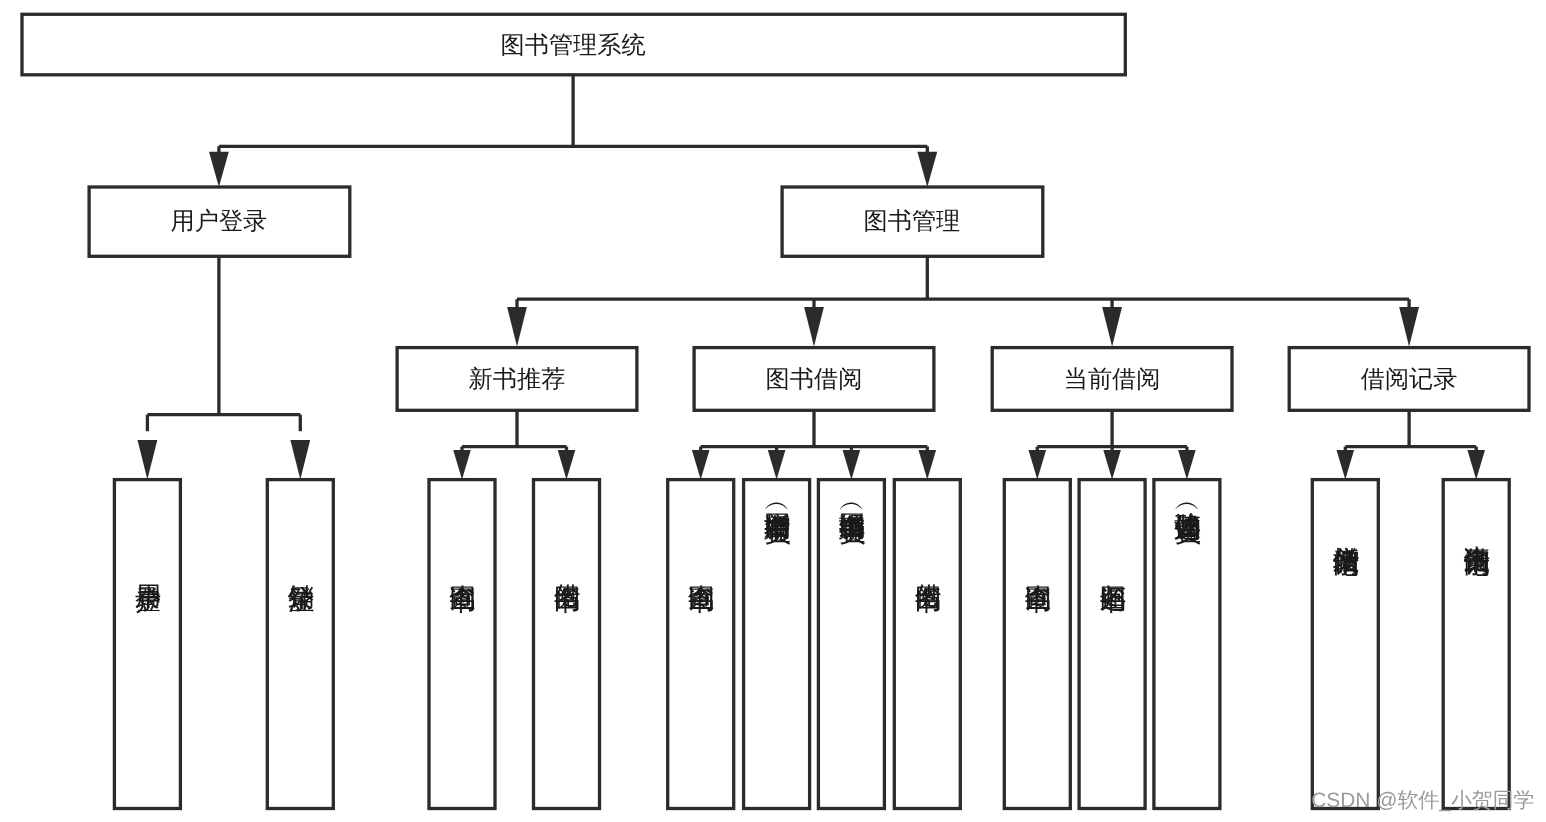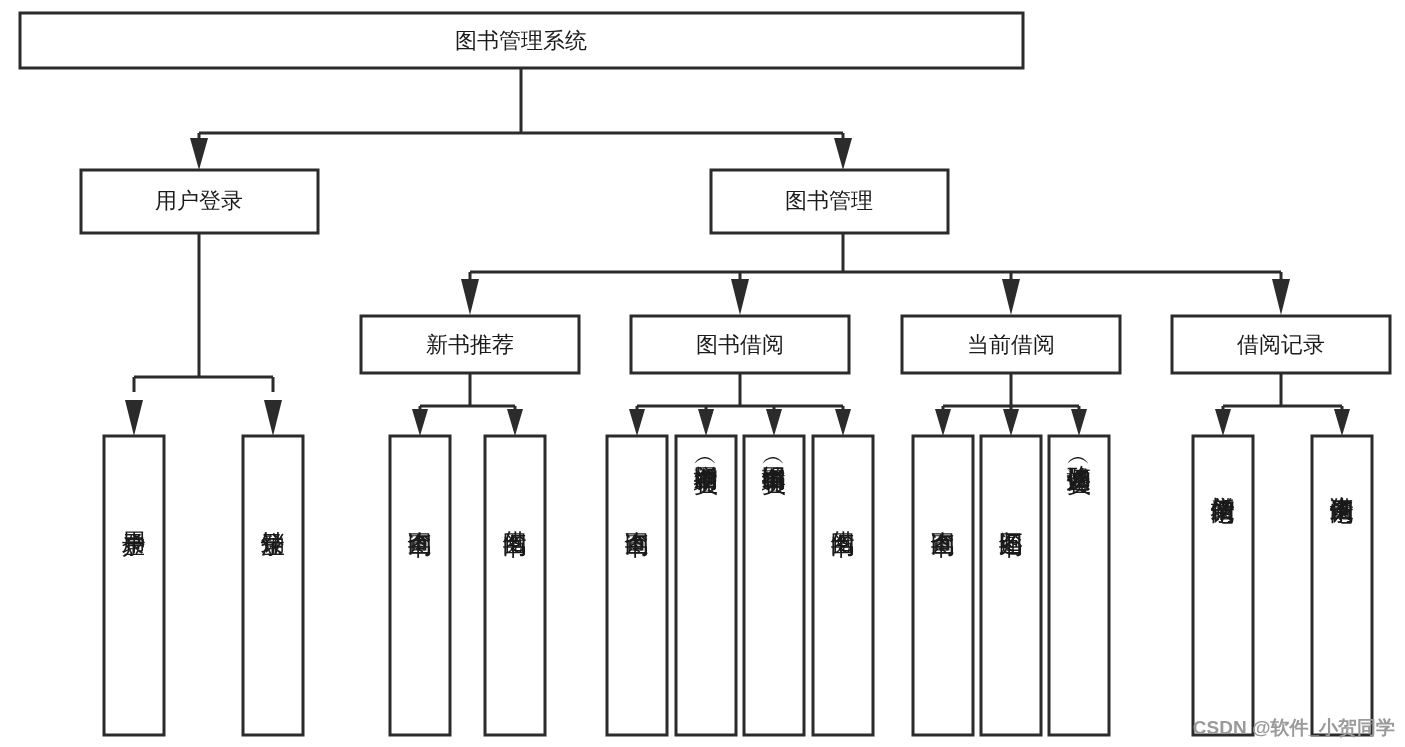--- a/index.html
+++ b/index.html
@@ -71,21 +71,20 @@
   }
   .watermark {
     position: absolute;
     right: 10px;
     bottom: 6px;
     font-family: "Liberation Sans", "DejaVu Sans", sans-serif;
     font-size: 19px;
     color: #9a9a9a;
     white-space: nowrap;
     pointer-events: none;
-    font-weight: bold;
   }
 </style>
 </head>
 <body>
 
 <div id="diagram-root">
 
   <svg id="flowchart" viewBox="0 0 1405 747">
 
     <g>

